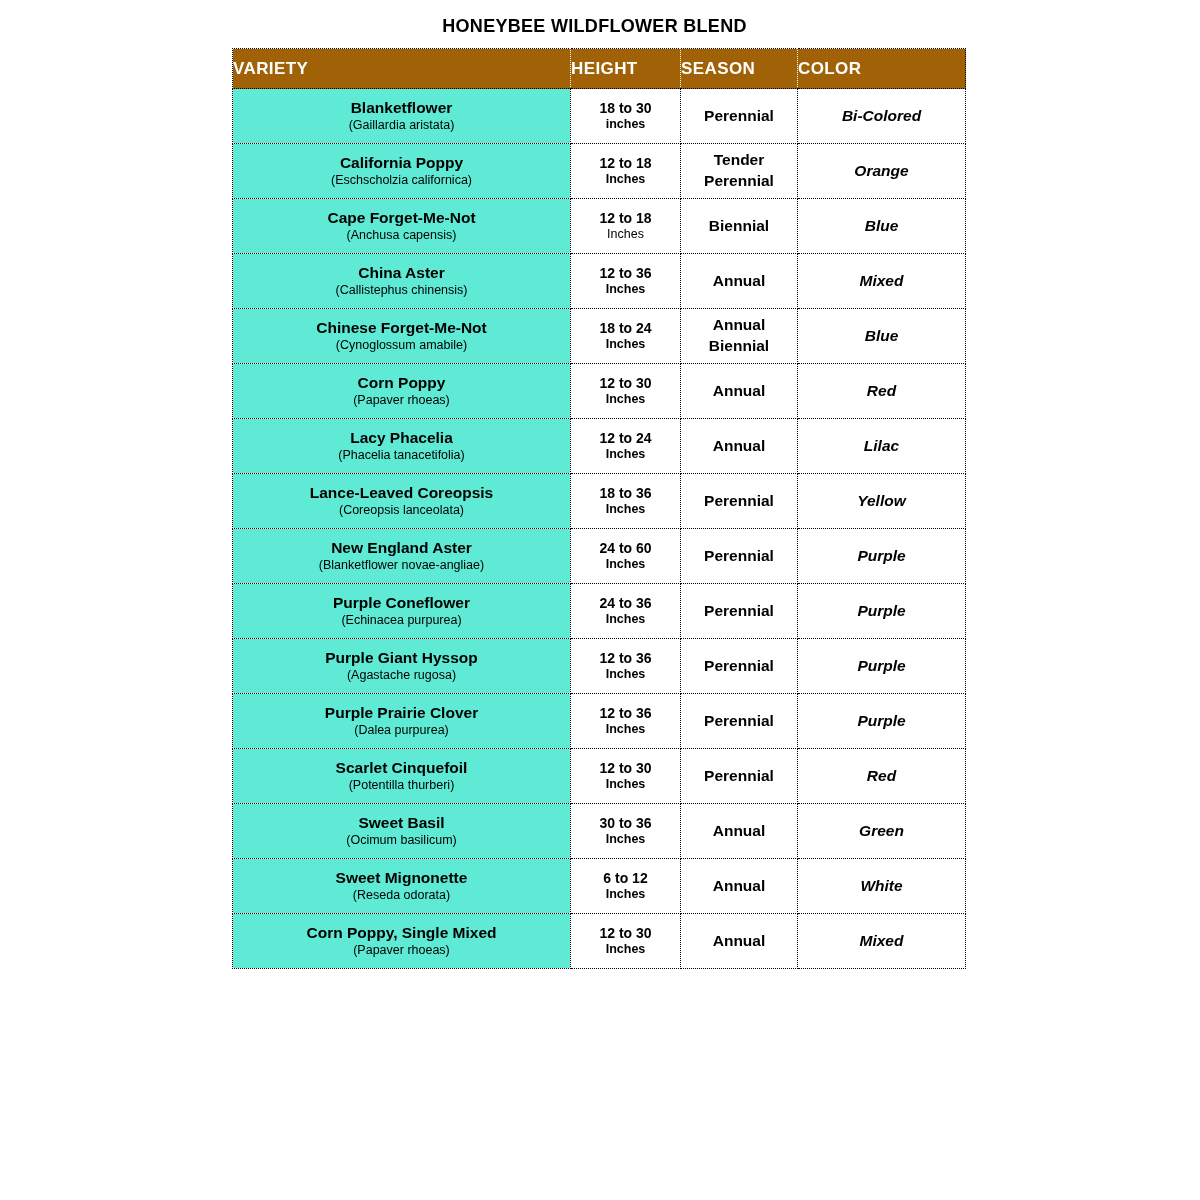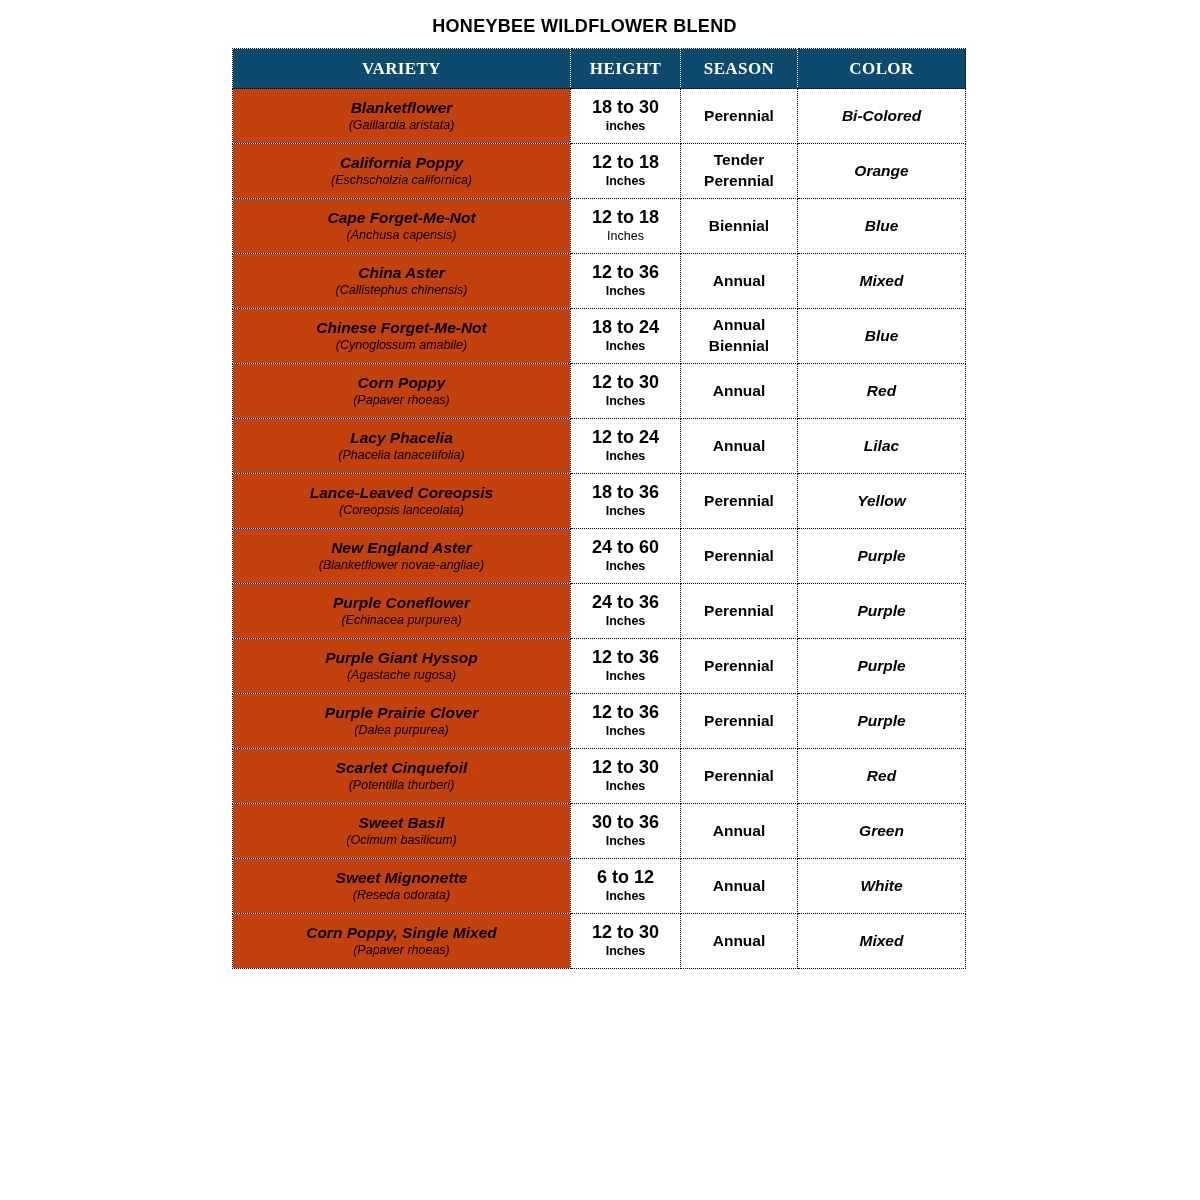--- a/index.html
+++ b/index.html
@@ -5,80 +5,79 @@
   * { box-sizing: border-box; margin: 0; padding: 0; }
   html, body {
     width: 1200px; height: 1200px;
     background: #ffffff;
     font-family: "Liberation Sans", sans-serif;
     color: #000;
     position: relative;
   }
   .page-title {
     position: absolute;
-    top: 16px; left: 218px; width: 733px;
+    top: 16px; left: 228px; width: 733px;
     text-align: center;
     font-size: 18px;
     font-weight: bold;
     letter-spacing: 0.3px;
   }
   table.blend-table {
     position: absolute;
     top: 48px; left: 232px;
     width: 733px;
     border-collapse: collapse;
     table-layout: fixed;
   }
   col.c-variety { width: 338px; }
   col.c-height  { width: 110px; }
   col.c-season  { width: 117px; }
   col.c-color   { width: 168px; }
 
   th {
-    background: #0c4a6e;
+    background: #a16207;
     color: #ffffff;
     height: 40px;
     font-size: 17px;
     font-weight: bold;
     letter-spacing: 0.4px;
-    text-align: center;
+    text-align: left;
     vertical-align: middle;
     border: 1px dotted #ffffff;
     border-top: 1px dotted #000000;
     border-bottom: 1px dotted #000000;
-    font-family: Liberation Serif, serif;
   }
   th:first-child { border-left: 1px dotted #000000; }
   th:last-child  { border-right: 1px dotted #000000; }
 
   td {
     border: 1px dotted #000000;
     height: 55px;
     text-align: center;
     vertical-align: middle;
     background: #ffffff;
     padding: 2px 4px;
     overflow: hidden;
   }
-  td.variety-cell { background: #c2410c; font-style: italic; }
+  td.variety-cell { background: #5eead4; }
 
   .variety-name {
     font-weight: bold;
     font-size: 15.5px;
     line-height: 1.22;
   }
   .botanical-name {
     font-weight: normal;
     font-size: 12.5px;
     line-height: 1.25;
     text-align: center;
   }
   .height-range {
     font-weight: bold;
-    font-size: 18px;
+    font-size: 14px;
     line-height: 1.22;
   }
   .height-unit {
     font-weight: bold;
     font-size: 12.5px;
     line-height: 1.25;
   }
   .height-unit.regular { font-weight: normal; }
   .season-line {
     font-weight: bold;

